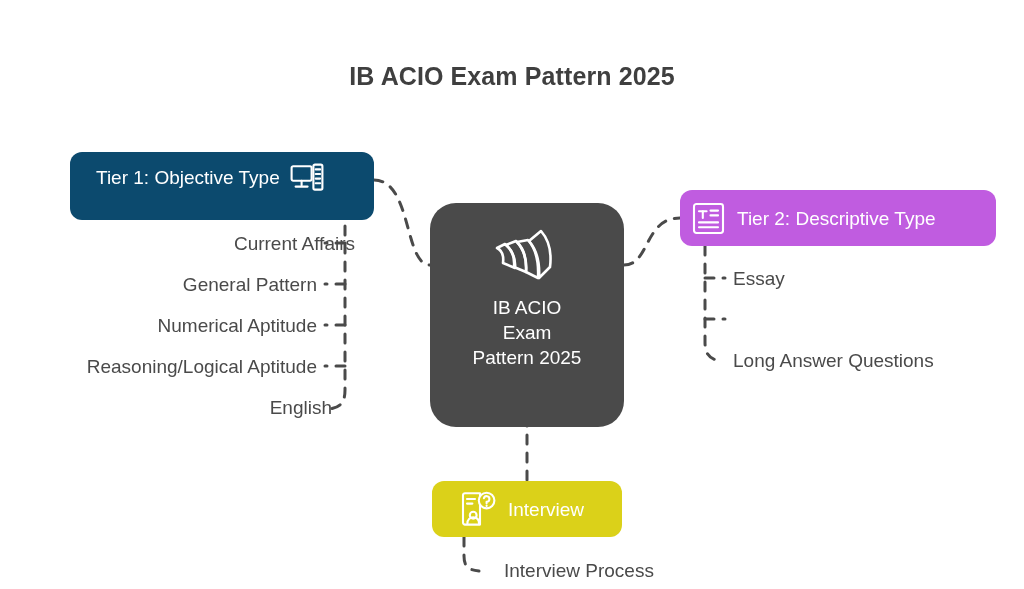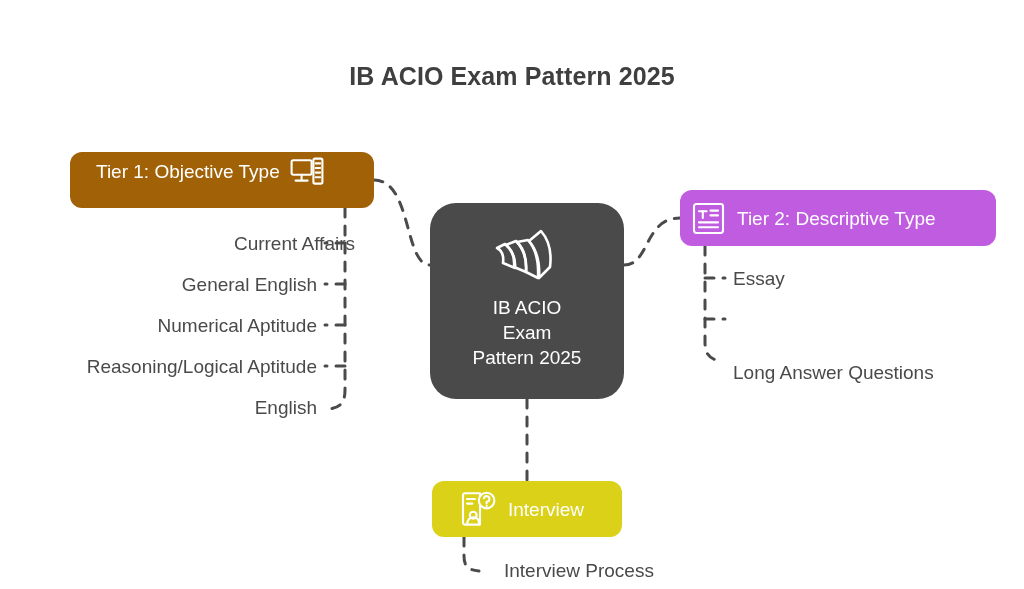--- a/index.html
+++ b/index.html
@@ -40,21 +40,21 @@
     color: #3f3f3f;
     letter-spacing: .1px;
   }
 
   
   .center-node {
     position: absolute;
     left: 430px;
     top: 203px;
     width: 194px;
-    height: 196px;
+    height: 224px;
     background: #4a4a4a;
     border-radius: 26px;
     display: flex;
     flex-direction: column;
     align-items: center;
     justify-content: flex-start;
     box-sizing: border-box;
     padding-top: 24px;
   }
   .center-icon { width: 64px; height: 58px; }
@@ -76,22 +76,22 @@
     box-sizing: border-box;
     color: #ffffff;
     font-size: 19px;
     white-space: nowrap;
   }
   .pill .pill-text { line-height: 1; }
   .pill-icon { flex: 0 0 auto; display: block; }
 
   #node-tier1 {
     left: 70px; top: 152px;
-    width: 304px; height: 56px;
-    background: #a16207;
+    width: 304px; height: 68px;
+    background: #0c4a6e;
     padding: 0 16px 17px 26px;
     justify-content: flex-start;
   }
   #node-tier1 .pill-icon { margin-left: 10px; }
 
   #node-tier2 {
     left: 680px; top: 190px;
     width: 316px; height: 56px;
     background: #c05ce0;
     padding: 0 22px 0 12px;
@@ -167,40 +167,40 @@
       <path d="M5.6 23.6 L17.6 23.6"></path>
       <rect x="23.4" y="1.6" width="9" height="25" rx="1.6"></rect>
       <path d="M25.7 6.4 L30.1 6.4"></path>
       <path d="M25.7 11 L30.1 11"></path>
       <path d="M25.7 15.6 L30.1 15.6"></path>
       <path d="M25.7 20.2 L30.1 20.2"></path>
     </svg>
   </div>
 
   <div class="leaf leaf-left" style="right:669px; top:243px;">Current Affairs</div>
-  <div class="leaf leaf-left" style="right:707px; top:284px;">General English</div>
+  <div class="leaf leaf-left" style="right:707px; top:284px;">General Pattern</div>
   <div class="leaf leaf-left" style="right:707px; top:366px;">Reasoning/Logical Aptitude</div>
   <div class="leaf leaf-left" style="right:707px; top:325px;">Numerical Aptitude</div>
-  <div class="leaf leaf-left" style="right:707px; top:407px;">English</div>
+  <div class="leaf leaf-left" style="right:692px; top:407px;">English</div>
 
   <div class="pill" id="node-tier2">
     <svg class="pill-icon" width="33" height="33" viewBox="0 0 33 33" xmlns="http://www.w3.org/2000/svg" fill="none" stroke="#ffffff" stroke-width="2.1" stroke-linejoin="round" stroke-linecap="round">
       <rect x="2" y="2" width="29" height="29" rx="2.4"></rect>
       <path d="M7 9.2 L14.6 9.2"></path>
       <path d="M10.8 9.2 L10.8 16"></path>
       <path d="M18.5 8.6 L26 8.6"></path>
       <path d="M18.5 13.4 L26 13.4"></path>
       <path d="M7 20.4 L26 20.4"></path>
       <path d="M7 25.2 L26 25.2"></path>
     </svg>
     <span class="pill-text">Tier 2: Descriptive Type</span>
   </div>
 
   <div class="leaf leaf-right" style="left:733px; top:278px;">Essay</div>
-  <div class="leaf leaf-right" style="left:733px; top:372px;">Long Answer Questions</div>
+  <div class="leaf leaf-right" style="left:733px; top:360px;">Long Answer Questions</div>
 
   <div class="pill" id="node-interview">
     <svg class="pill-icon" width="38" height="36" viewBox="0 0 38 36" xmlns="http://www.w3.org/2000/svg" fill="none" stroke="#ffffff" stroke-width="2.1" stroke-linejoin="round" stroke-linecap="round">
       <path d="M3 4.2 A2 2 0 0 1 5 2.2 L20 2.2 L20 33.6 L5 33.6 A2 2 0 0 1 3 31.6 Z"></path>
       <path d="M7 8 L15 8"></path>
       <path d="M7 12.6 L12.4 12.6"></path>
       <circle cx="13.2" cy="24.2" r="3.4"></circle>
       <path d="M7.4 32.4 C7.4 28.4 9.9 26.4 13.2 26.4 C16.5 26.4 19 28.4 19 32.4"></path>
       <circle cx="26.6" cy="9.6" r="7.8" fill="#dbd119"></circle>
       <path d="M23.9 7.3 A2.8 2.8 0 1 1 26.6 10.8 L26.6 12.2"></path>

